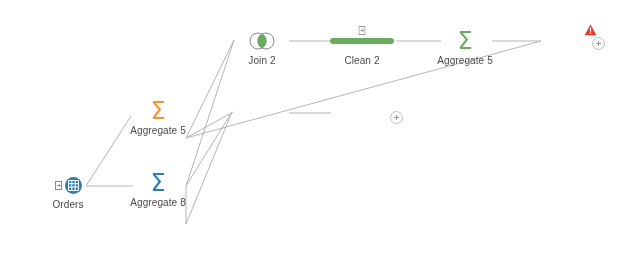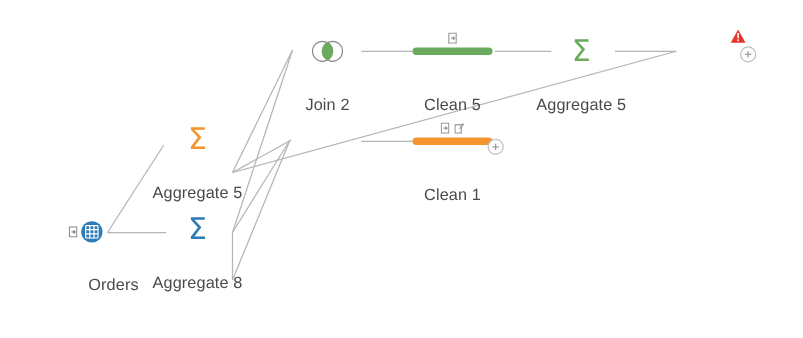--- a/index.html
+++ b/index.html
@@ -45,22 +45,22 @@
     line-height: 1;
   }
   .node-glyph {
     position: relative;
     height: 30px;
     display: flex;
     align-items: center;
     justify-content: center;
   }
   .node-label {
-    margin-top: 21px;
-    font-size: 13px;
+    margin-top: 0;
+    font-size: 10px;
     color: #4a4a4a;
     letter-spacing: .1px;
     white-space: nowrap;
   }
 
   
   .sigma {
     font-family: "DejaVu Sans", sans-serif;
     font-size: 24px;
     line-height: 24px;
@@ -135,21 +135,21 @@
   }
   .add-btn::before { width: 5px; height: 1px; }
   .add-btn::after  { width: 1px; height: 5px; }
 
   
   .warn-badge {
     position: absolute;
   }
 
   
-  .at-orders      { left: 68px;  top: 170px; text-align: right; }
+  .at-orders      { left: 68px;  top: 170px; }
   .at-aggregate1  { left: 158px; top: 168px; }
   .at-aggregate2  { left: 158px; top: 96px;  }
   .at-join1       { left: 262px; top: 98px;  }
   .at-join2       { left: 262px; top: 26px;  }
   .at-clean1      { left: 362px; top: 98px;  }
   .at-clean2      { left: 362px; top: 26px;  }
   .at-aggregate3  { left: 465px; top: 26px;  }
   .at-join3       { left: 567px; top: 26px;  }
 
   .clean1-add { left: 390px; top: 111px; }
@@ -228,50 +228,33 @@
     <div class="node-glyph">
       <svg class="venn" width="28" height="18" viewBox="0 0 28 18">
         <circle cx="10" cy="9" r="8" fill="none" stroke="#8b8b8b" stroke-width="1"></circle>
         <circle cx="18" cy="9" r="8" fill="none" stroke="#8b8b8b" stroke-width="1"></circle>
         <path d="M14 1.8 A8 8 0 0 1 14 16.2 A8 8 0 0 1 14 1.8 Z" fill="#6aab5e"></path>
       </svg>
     </div>
     <div class="node-label">Join 2</div>
   </div>
 
-  <div class="node at-clean1">
-    <div class="node-glyph">
-      <div class="pill-tools">
-        <svg class="mini-icon" width="7" height="9" viewBox="0 0 7 9">
-          <rect x="0.5" y="0.5" width="6" height="8" fill="none" stroke="#9a9a9a" stroke-width="1"></rect>
-          <path d="M2.2 4.5 L5 4.5 M3.9 3.2 L5.2 4.5 L3.9 5.8" fill="none" stroke="#9a9a9a" stroke-width="1"></path>
-        </svg>
-        <svg class="mini-icon" width="8" height="9" viewBox="0 0 8 9">
-          <rect x="0.5" y="1.8" width="5" height="6.7" fill="none" stroke="#9a9a9a" stroke-width="1"></rect>
-          <path d="M4.3 5.0 L7.2 1.2" stroke="#9a9a9a" stroke-width="1" fill="none"></path>
-          <path d="M6.3 0.4 L7.7 1.7 L7.1 2.4 L5.8 1.1 Z" fill="#9a9a9a"></path>
-        </svg>
-      </div>
-      <div class="pill orange"></div>
-    </div>
-    <div class="node-label">Clean 1</div>
-  </div>
   <div class="add-btn clean1-add"></div>
 
   <div class="node at-clean2">
     <div class="node-glyph">
       <div class="pill-tools">
         <svg class="mini-icon" width="7" height="9" viewBox="0 0 7 9">
           <rect x="0.5" y="0.5" width="6" height="8" fill="none" stroke="#9a9a9a" stroke-width="1"></rect>
           <path d="M2.2 4.5 L5 4.5 M3.9 3.2 L5.2 4.5 L3.9 5.8" fill="none" stroke="#9a9a9a" stroke-width="1"></path>
         </svg>
       </div>
       <div class="pill green"></div>
     </div>
-    <div class="node-label">Clean 5</div>
+    <div class="node-label">Clean 2</div>
   </div>
 
   <div class="node at-aggregate3">
     <div class="node-glyph">
       <span class="sigma green">Σ</span>
     </div>
     <div class="node-label">Aggregate 5</div>
   </div>
 
   <div class="warn-badge join3-warn">

